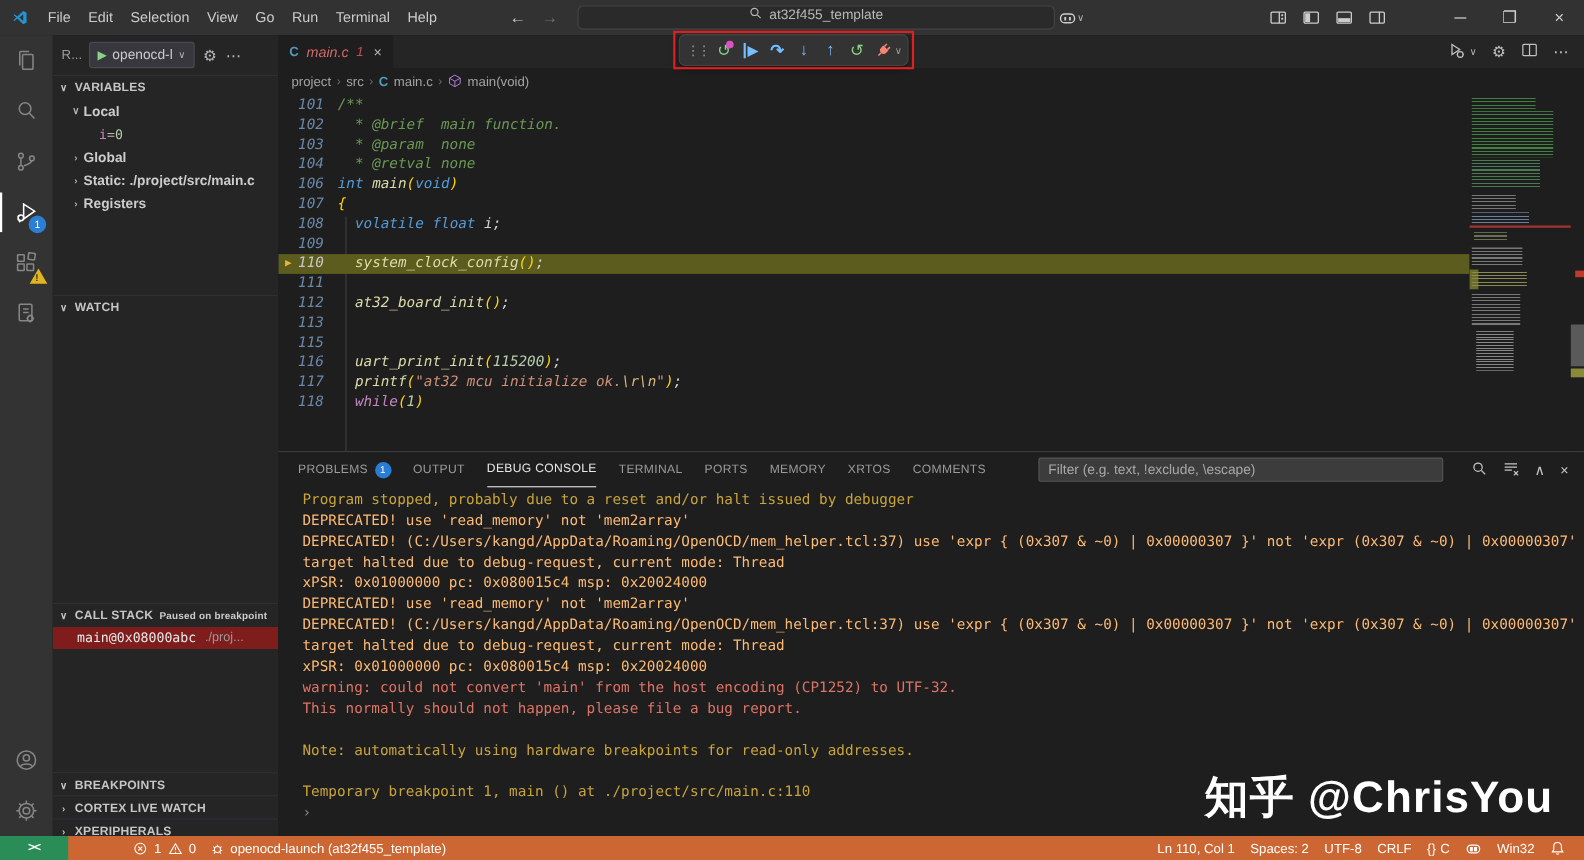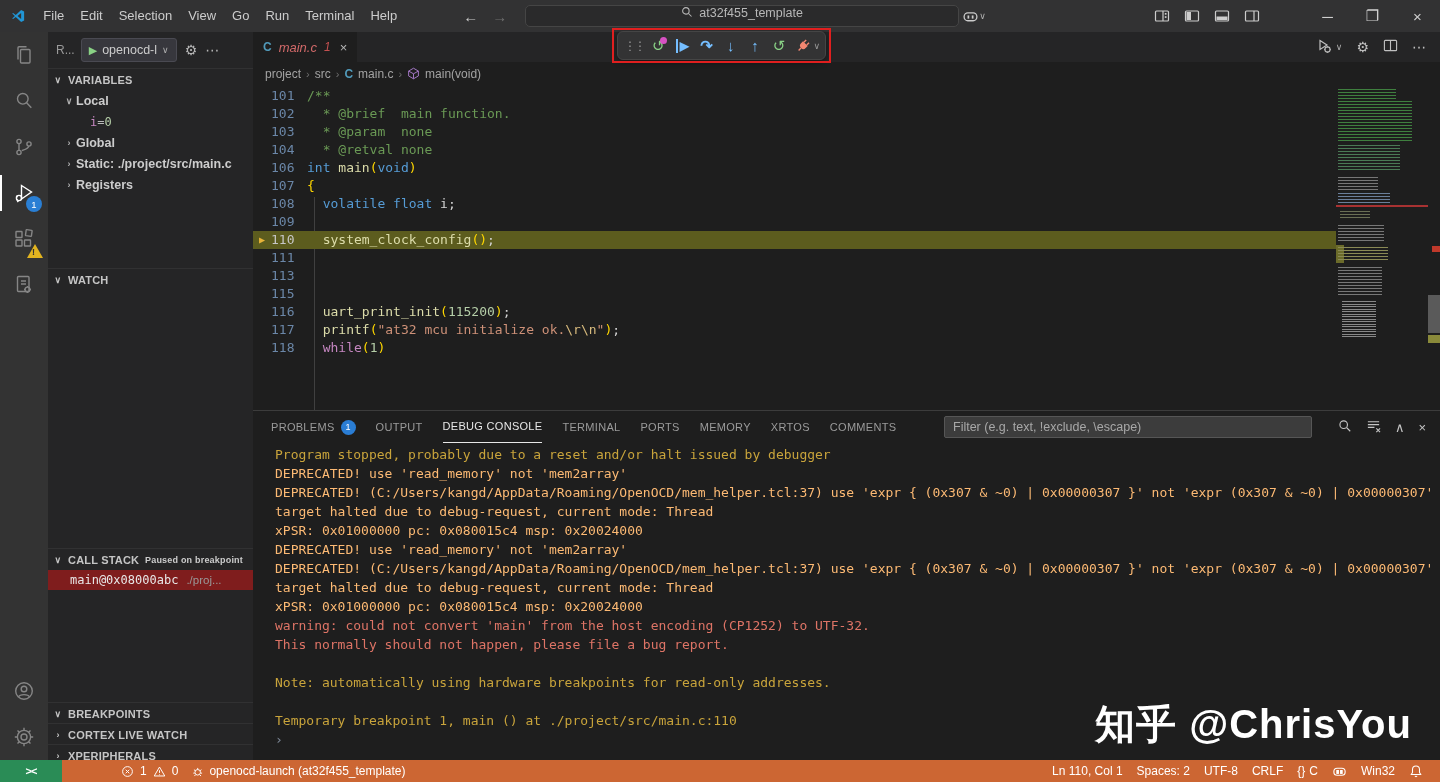--- a/index.html
+++ b/index.html
@@ -96,21 +96,21 @@
   #tab-filename { font-style:italic; color:#d16969; font-size:13px; }
   #tab-badge { font-style:italic; color:#c35050; font-size:12px; }
   #tab-close { color:#b6b6b6; font-size:13px; margin-left:2px; }
   #editor-actions { margin-left:auto; display:flex; align-items:center; gap:14px; padding-right:14px;
     color:#c0c0c0; font-size:14px; }
   #editor-actions .chev { font-size:9px; color:#b0b0b0; margin-left:-10px; }
   #breadcrumb { position:absolute; top:30px; left:0; right:0; height:23px; display:flex;
     align-items:center; padding-left:12px; gap:5px; font-size:12px; color:#a3a3a3; }
   .bc-sep { color:#6e6e6e; font-size:11px; }
   #code-region { position:absolute; top:53px; left:0; right:0; height:325px; overflow:hidden;
-    font-family:"DejaVu Sans Mono", "Liberation Mono", monospace; font-size:13px; }
+    font-family:"DejaVu Sans Mono", "Liberation Mono", monospace; font-size:13px;font-style:italic; }
   #code-lines { position:absolute; left:0; top:2px; right:104px; }
   .code-row { display:flex; height:18px; line-height:18px; }
   .code-row.current { background:#5c5c1e; }
   .g-arrow { width:18px; text-align:center; color:#e8b339; font-size:10px; }
   .l-num { width:36px; text-align:right; padding-right:16px; color:#6b87a8; }
   .code-row.current .l-num { color:#c6c6c6; }
   .l-text { white-space:pre; }
   .cm{color:#6a9955} .kw{color:#569cd6} .fn{color:#dcdcaa} .str{color:#ce9178}
   .num{color:#b5cea8} .pn{color:#ffd700} .pk{color:#c586c0} .pl{color:#d4d4d4} .esc{color:#d7ba7d}
   #indent-guide { position:absolute; left:61px; top:112px; bottom:0; width:1px; background:#404040; }
@@ -500,20 +500,25 @@
             <span class="l-num">110</span>
             <span class="l-text"><span class="pl">  </span><span class="fn">system_clock_config</span><span class="pn">(</span><span class="pn">)</span><span class="pl">;</span></span>
           </div>
           <div class="code-row">
             <span class="g-arrow"></span>
             <span class="l-num">111</span>
             <span class="l-text"></span>
           </div>
           <div class="code-row">
             <span class="g-arrow"></span>
+            <span class="l-num">112</span>
+            <span class="l-text"><span class="pl">  </span><span class="fn">at32_board_init</span><span class="pn">(</span><span class="pn">)</span><span class="pl">;</span></span>
+          </div>
+          <div class="code-row">
+            <span class="g-arrow"></span>
             <span class="l-num">113</span>
             <span class="l-text"></span>
           </div>
           <div class="code-row">
             <span class="g-arrow"></span>
             <span class="l-num">115</span>
             <span class="l-text"></span>
           </div>
           <div class="code-row">
             <span class="g-arrow"></span>

